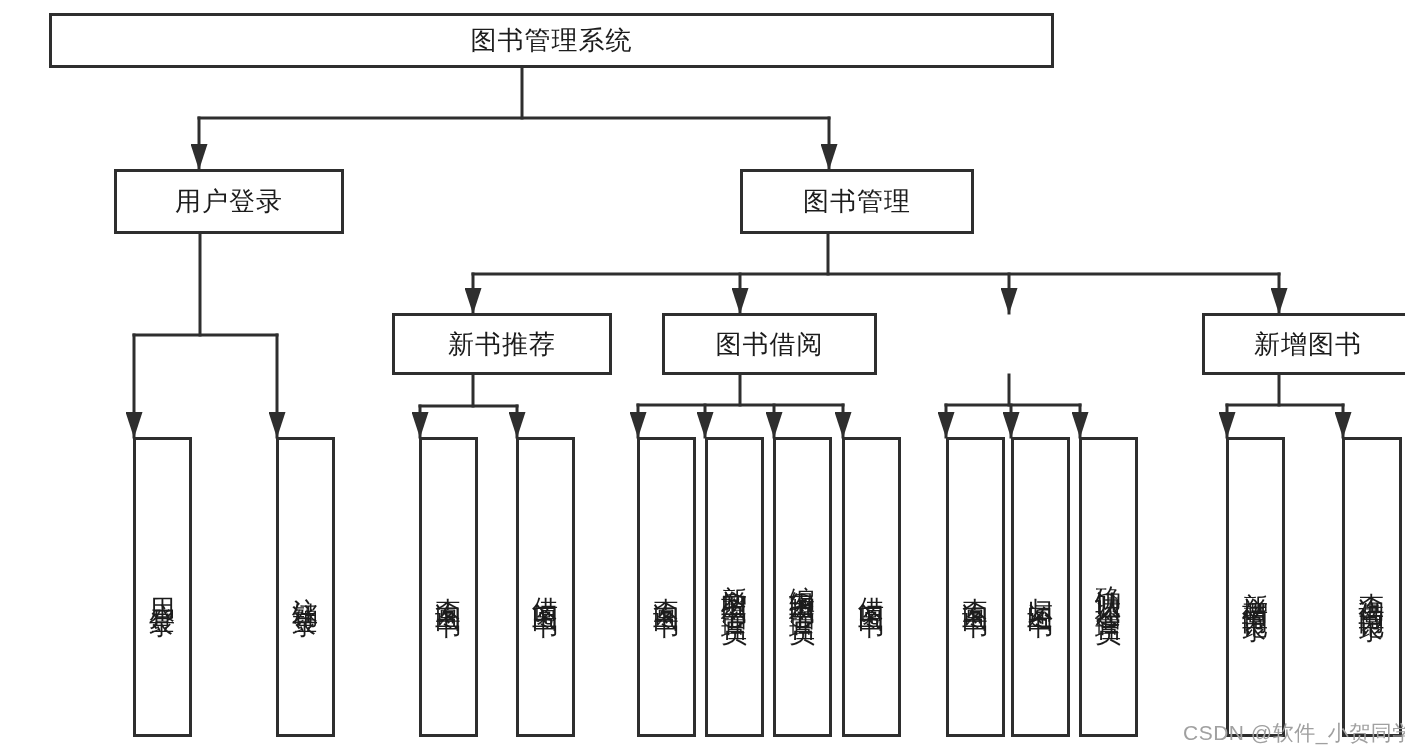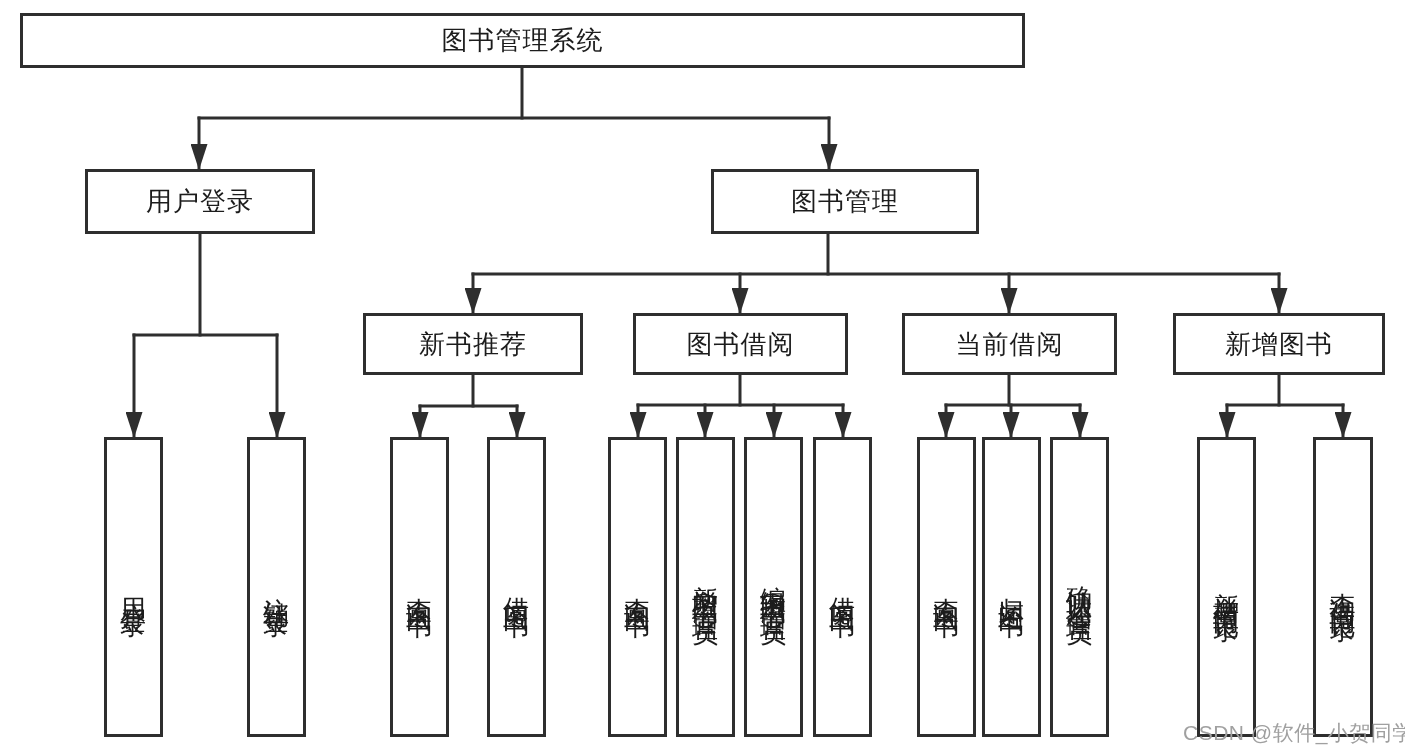--- a/index.html
+++ b/index.html
@@ -28,35 +28,36 @@
     border:3px solid var(--line);
     background:#fff;
     display:flex;
     align-items:center;
     justify-content:center;
     color:var(--text);
     font-size:26px;
     letter-spacing:1px;
     white-space:nowrap;
     z-index:2;
+    margin-left:29px;
   }
   .leaf{
     font-size:26px;
   }
   .leaf .vtext{
     writing-mode:vertical-rl;
     text-orientation:mixed;
     letter-spacing:5px;
     line-height:1;
   }
   
   .n-root{left:20px;top:13px;width:1005px;height:55px;}
   
   .n-l2a{left:85px;top:169px;width:230px;height:65px;}
-  .n-l2b{left:711px;top:169px;width:268px;height:65px;}
+  .n-l2b{left:711px;top:169px;width:234px;height:65px;}
   
   .n-l3a{left:363px;top:313px;width:220px;height:62px;}
   .n-l3b{left:633px;top:313px;width:215px;height:62px;}
   .n-l3c{left:902px;top:313px;width:215px;height:62px;}
   .n-l3d{left:1173px;top:313px;width:212px;height:62px;}
   
   .leaf{top:437px;width:59px;height:300px;}
   .f-a1{left:104px;} .f-a2{left:247px;}
   .f-b1{left:390px;} .f-b2{left:487px;}
   .f-c1{left:608px;} .f-c2{left:676px;} .f-c3{left:744px;} .f-c4{left:813px;}
@@ -137,23 +138,20 @@
   <div class="node n-l2b">
     <span>图书管理</span>
   </div>
 
   <div class="node n-l3b">
     <span>图书借阅</span>
   </div>
   <div class="node n-l3a">
     <span>新书推荐</span>
   </div>
-  <div class="node n-l3c">
-    <span>当前借阅</span>
-  </div>
   <div class="node n-l3d">
     <span>新增图书</span>
   </div>
 
   <div class="node leaf f-a1">
     <span class="vtext">用户登录</span>
   </div>
   <div class="node leaf f-a2">
     <span class="vtext">注销登录</span>
   </div>

